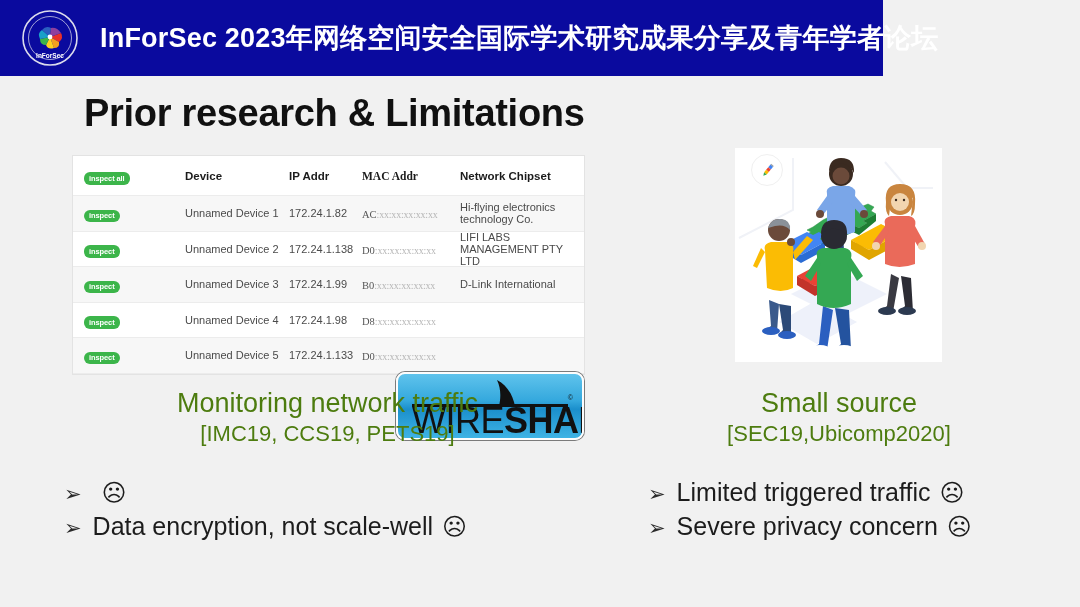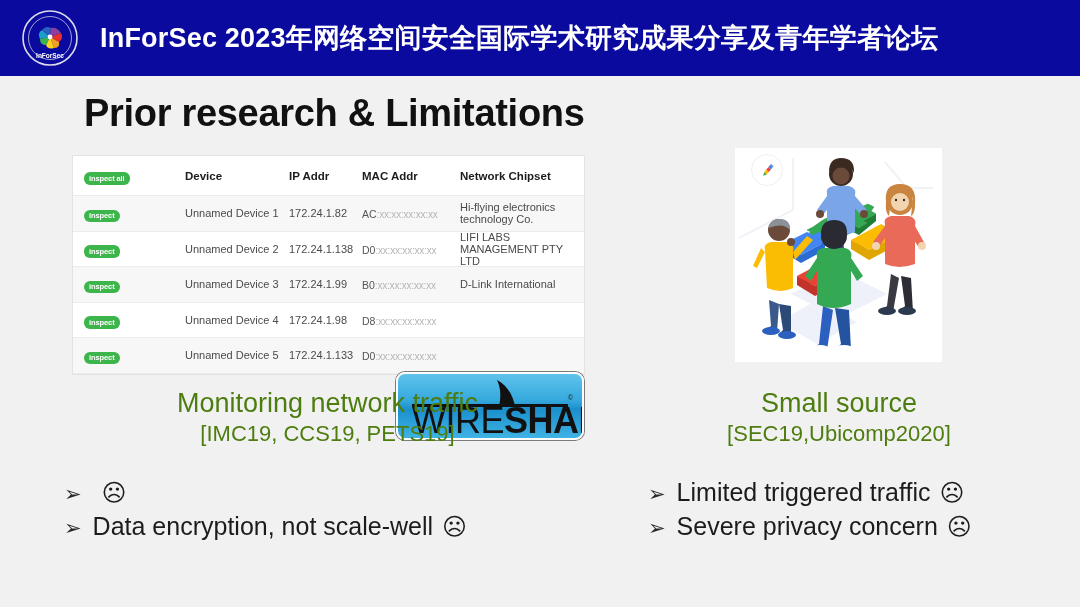--- a/index.html
+++ b/index.html
@@ -12,21 +12,21 @@
     background: #f1f1f1;
     font-family: "Liberation Sans", sans-serif;
     overflow: hidden;
     position: relative;
   }
 
   
   .banner {
     position: absolute;
     left: 0; top: 0;
-    width: 1080px;
+    width: 883px;
     height: 76px;
     background: #0a0a9e;
     display: flex;
     align-items: center;
   }
   .banner-logo {
     width: 56px;
     height: 56px;
     margin-left: 22px;
     flex: 0 0 auto;
@@ -82,21 +82,21 @@
   .tbl-row.header {
     background: #ffffff;
     height: 40px;
   }
   .tbl-row.odd { background: #f7f7f7; }
   .tbl-row.even { background: #ffffff; }
 
   .cell-badge { width: 63px; flex: 0 0 auto; }
   .cell-device { width: 104px; flex: 0 0 auto; padding-left: 38px; }
   .cell-ip { width: 73px; flex: 0 0 auto; }
-  .cell-mac { width: 98px; flex: 0 0 auto; }
+  .cell-mac { width: 98px; flex: 0 0 auto; font-family: Liberation Serif, serif; }
   .cell-chipset { flex: 1 1 auto; }
 
   .tbl-row.header .cell-device,
   .tbl-row.header .cell-ip,
   .tbl-row.header .cell-mac,
   .tbl-row.header .cell-chipset {
     font-size: 11.5px;
     font-weight: bold;
     color: #1b1b1b;
   }

